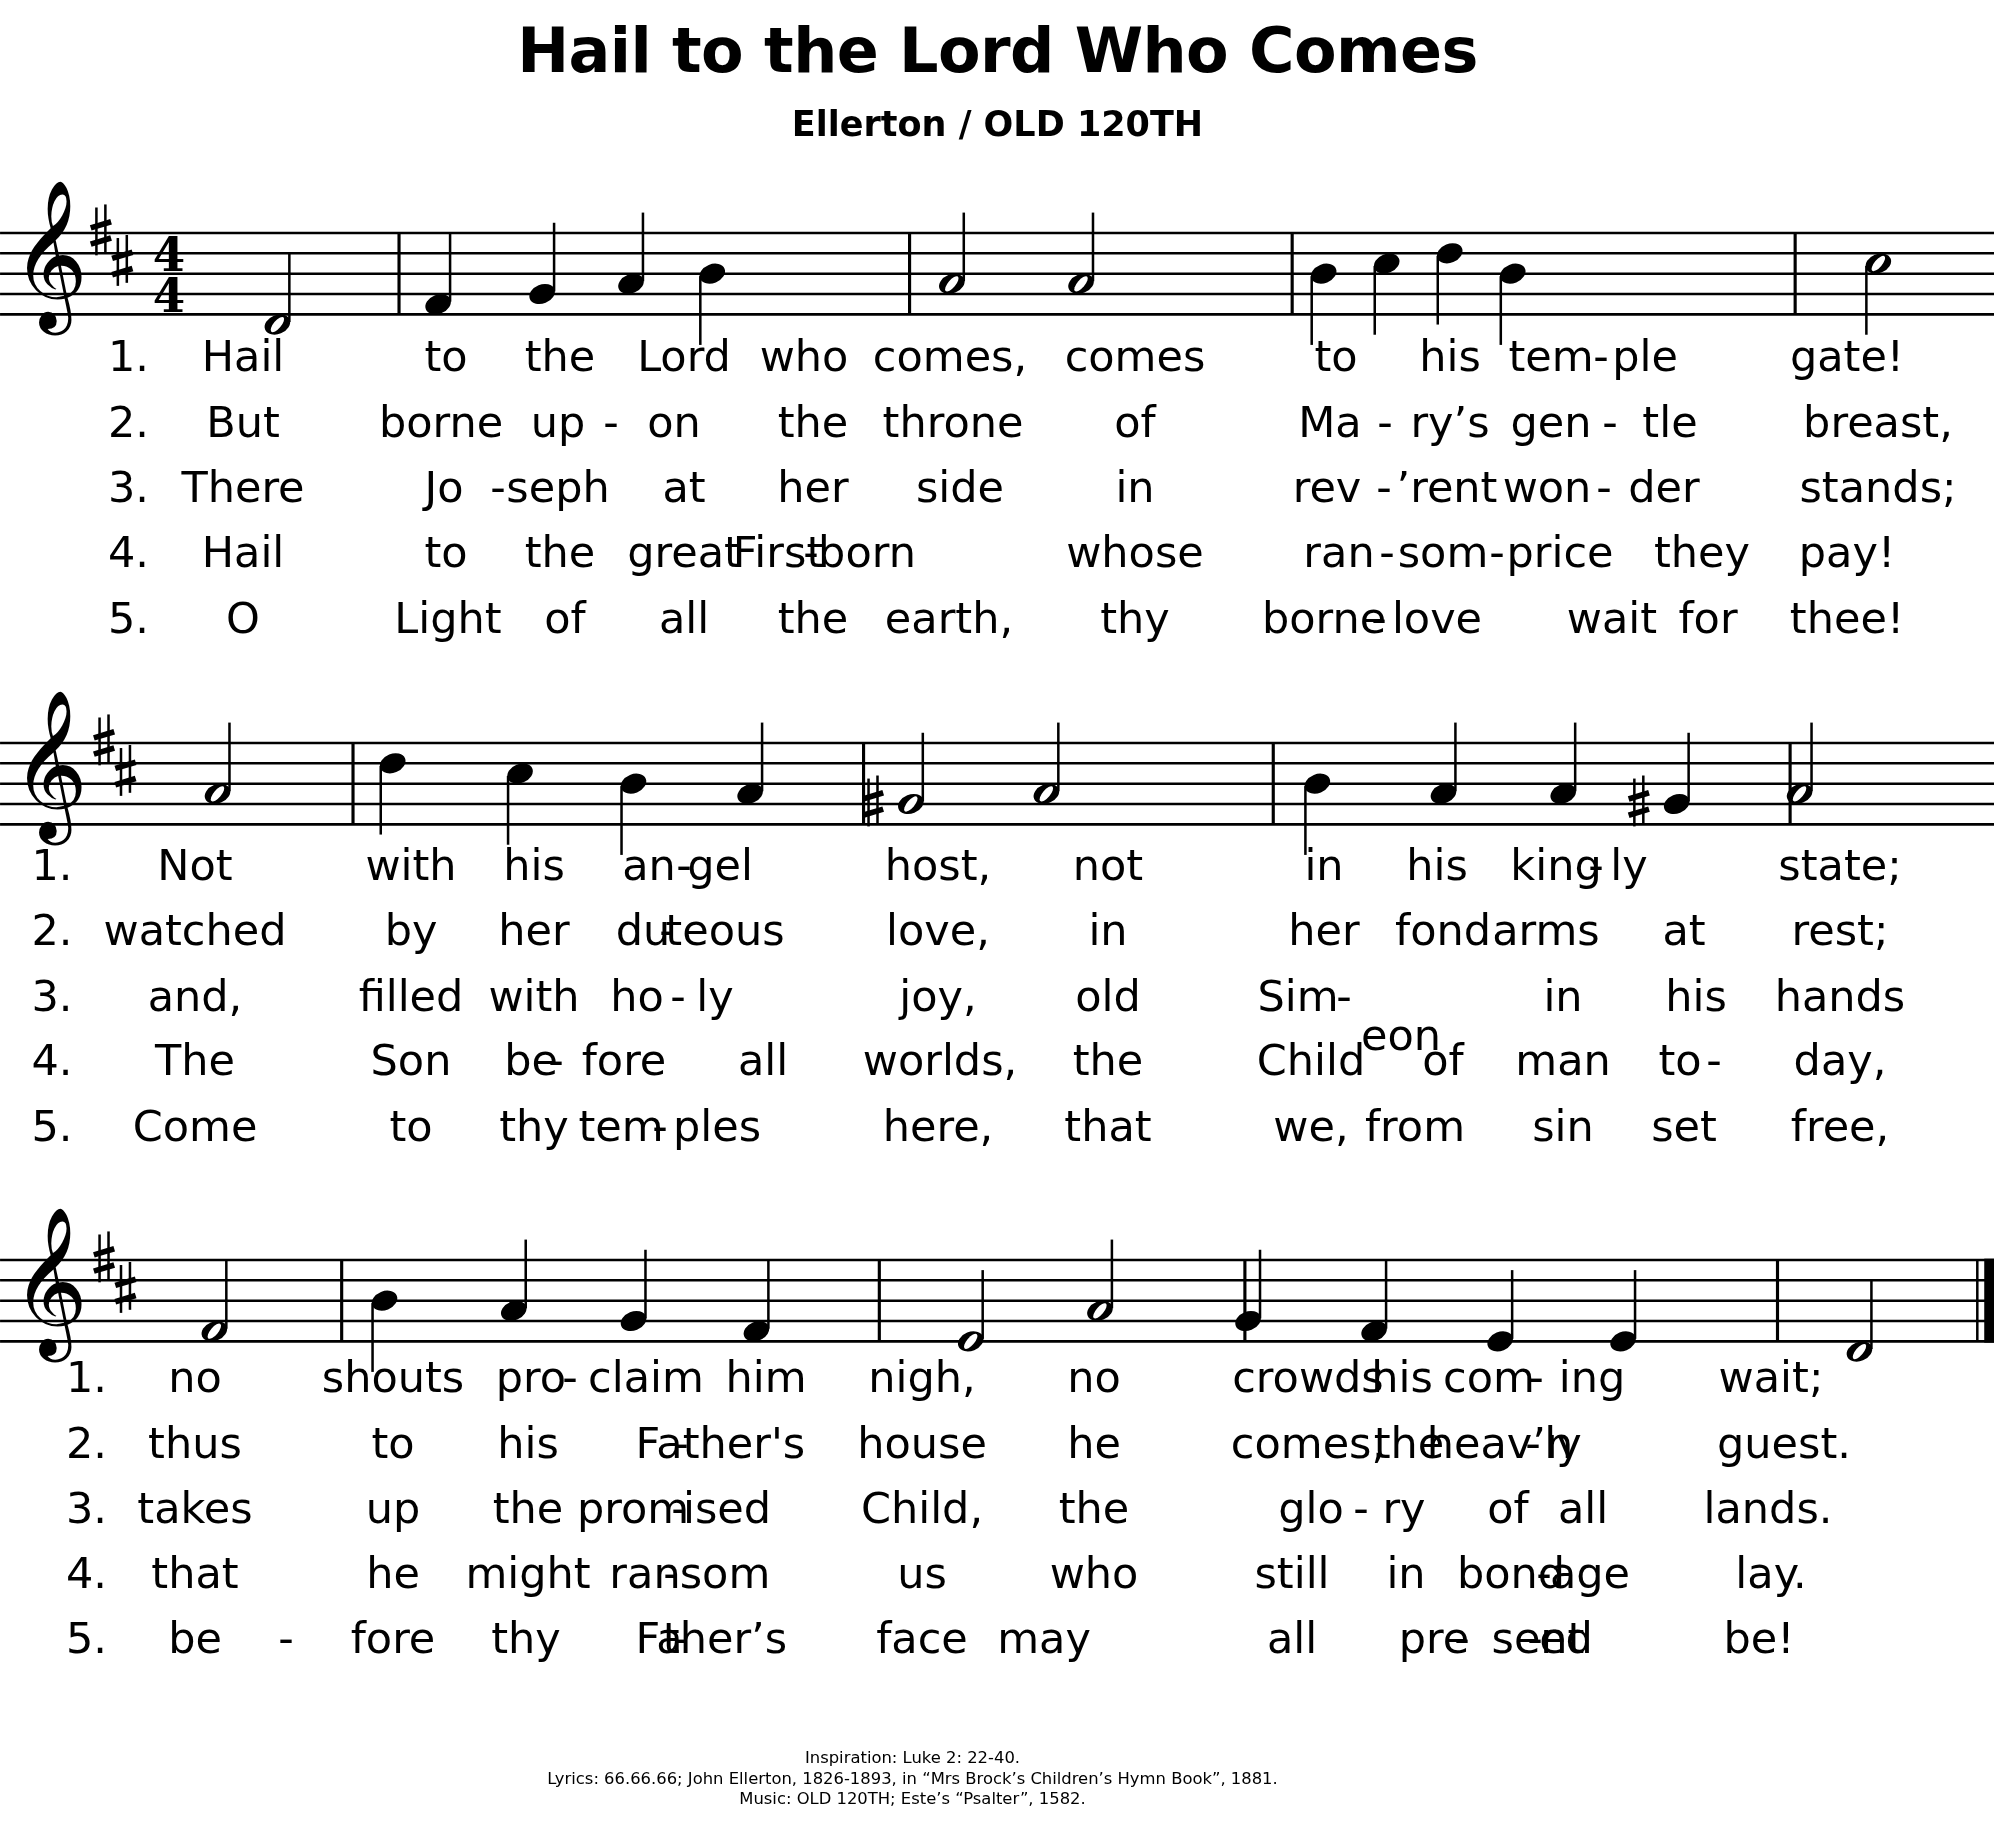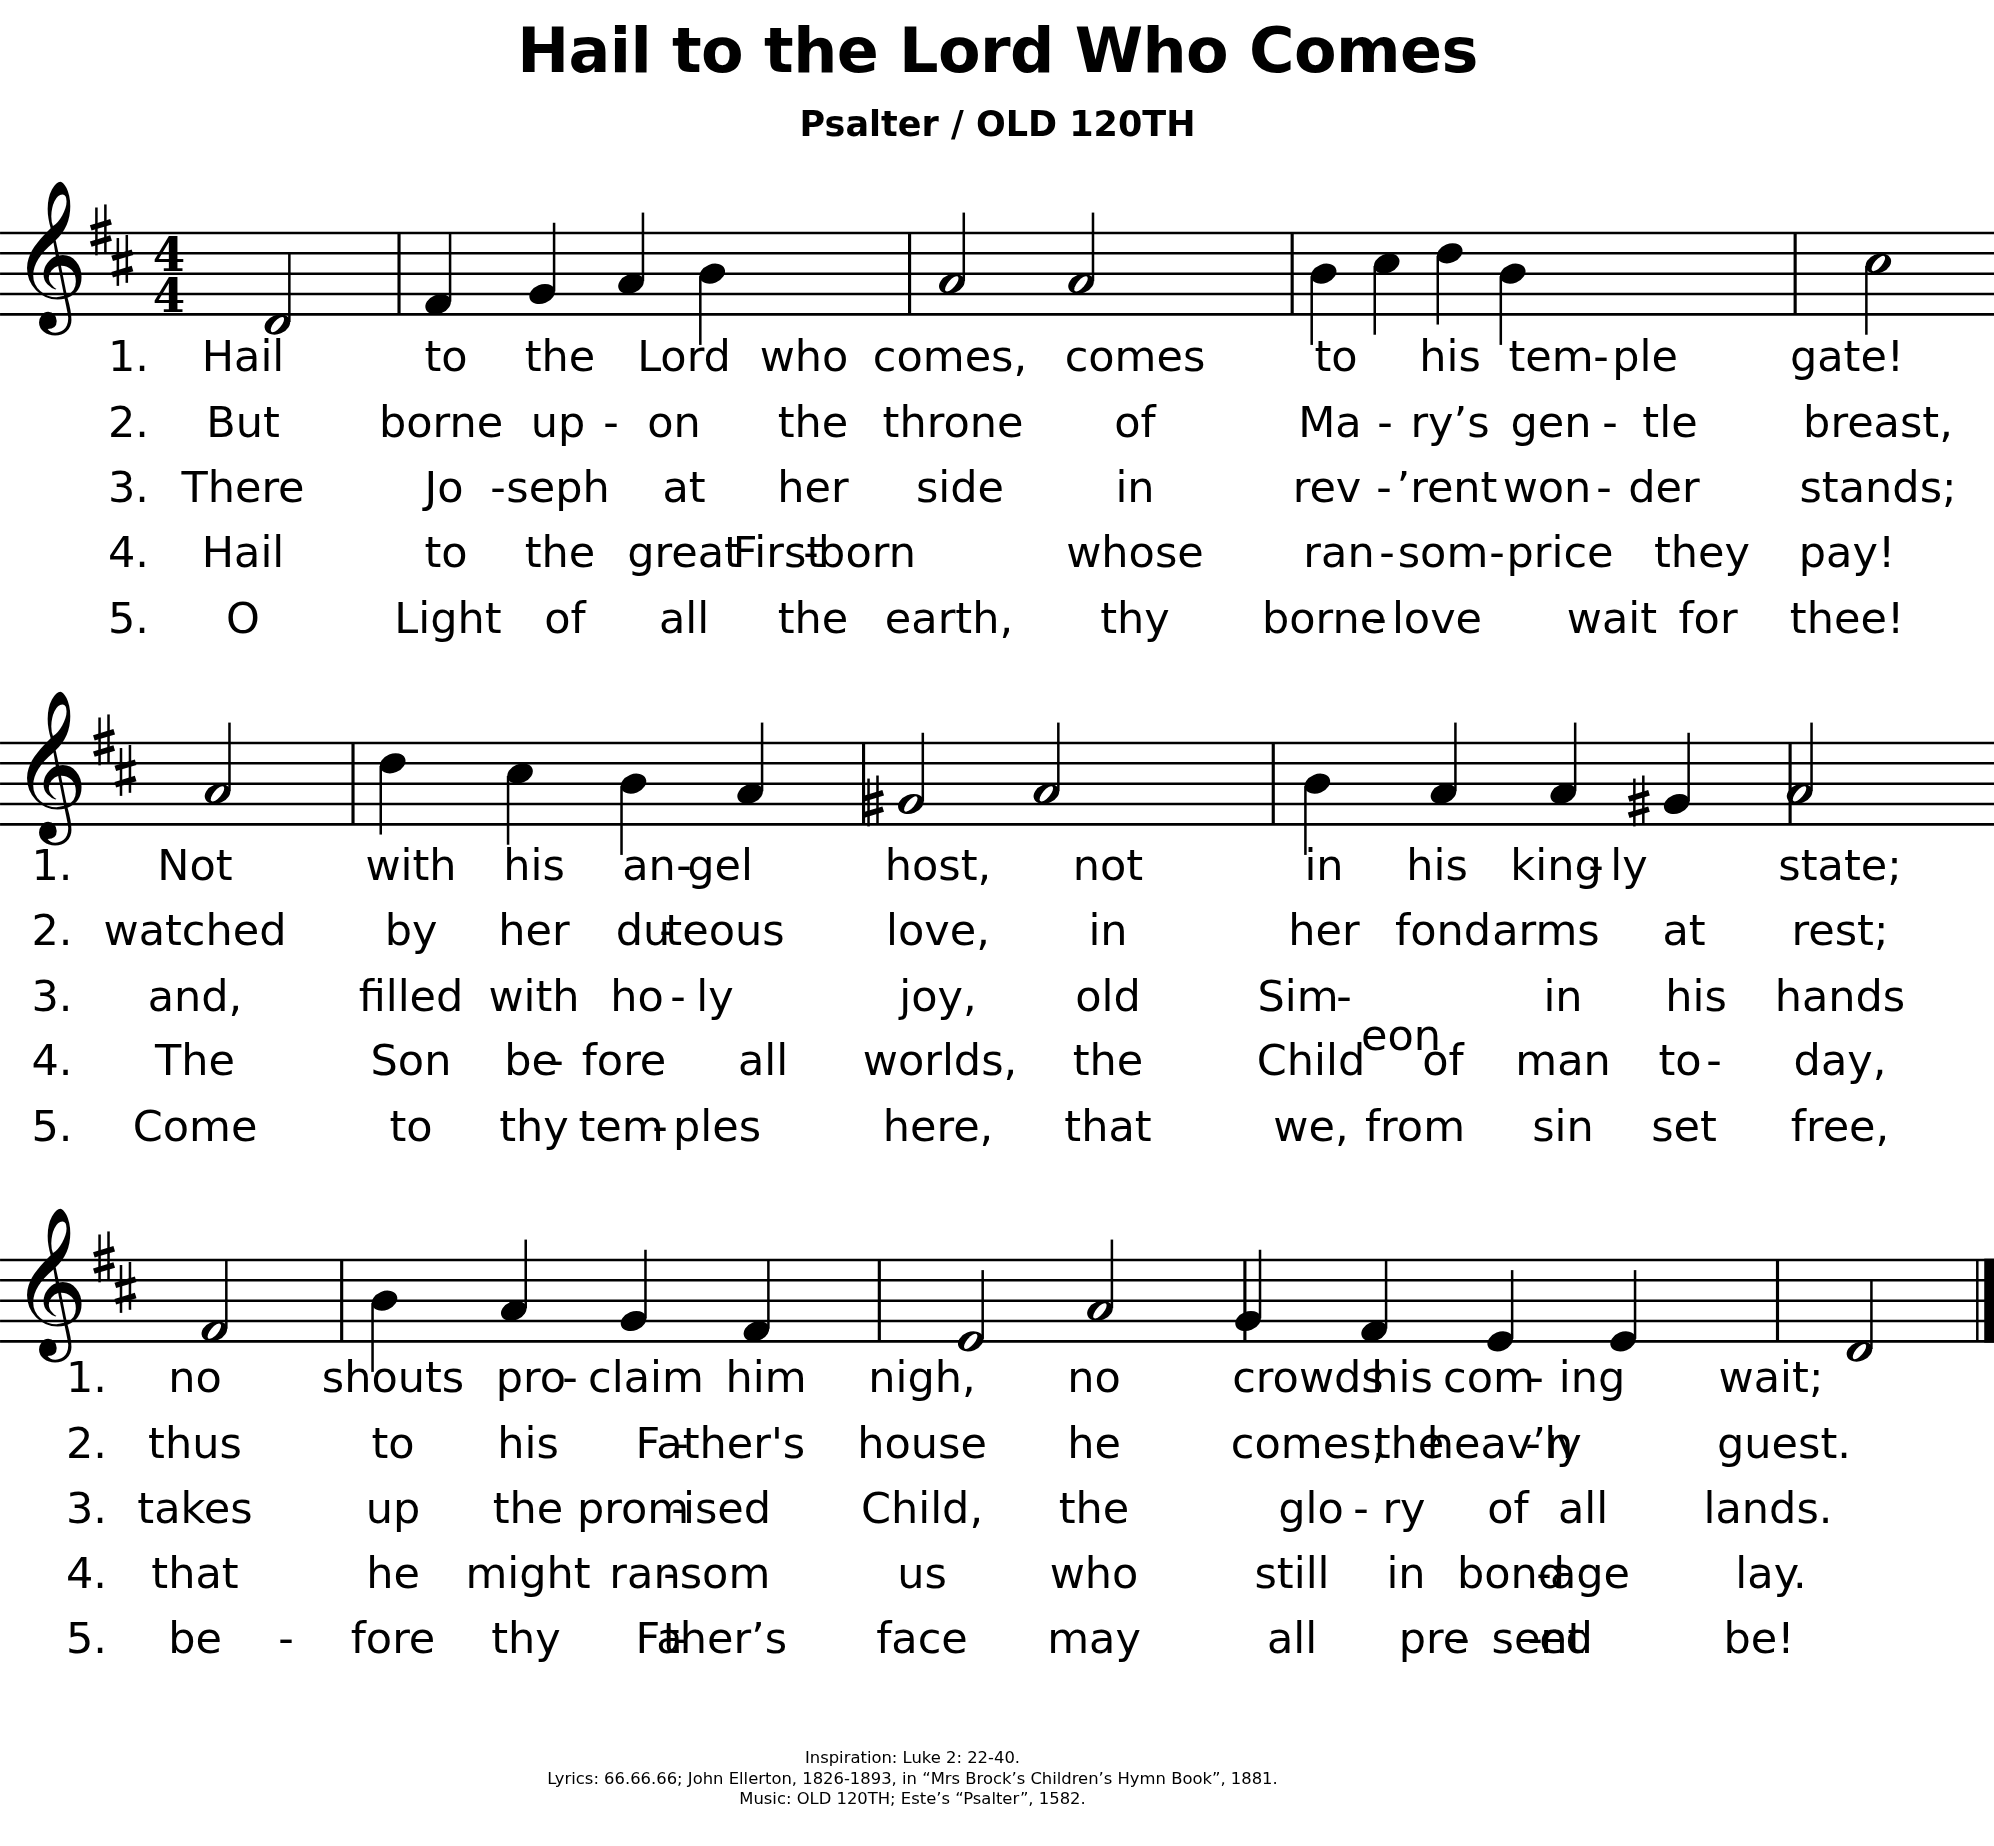--- a/index.html
+++ b/index.html
@@ -9,21 +9,21 @@
   svg.staff { position: absolute; left: 0; }
   .lyric-line { position: absolute; left: 0; width: 1995px; height: 57px; }
   .syl { position: absolute; top: 0; font-size: 43px; line-height: 57px; white-space: nowrap; transform: translateX(-50%); }
   .num { position: absolute; top: 0; font-size: 43px; line-height: 57px; white-space: nowrap; }
   .footer { position: absolute; left: 0; width: 1825px; text-align: center; font-size: 16.4px; line-height: 20px; }
 </style>
 </head>
 <body>
 
 <div class="title">Hail to the Lord Who Comes</div>
-<div class="subtitle">Psalter / OLD 120TH</div>
+<div class="subtitle">Ellerton / OLD 120TH</div>
 
 <div id="staves">
     <svg width="1995" height="208" viewBox="0 0 3165 330" class="staff" style="top: 151px;">
       <line x1="0" y1="130" x2="3165" y2="130" stroke="#000" stroke-width="4"></line>
       <line x1="0" y1="162.3" x2="3165" y2="162.3" stroke="#000" stroke-width="4"></line>
       <line x1="0" y1="194.6" x2="3165" y2="194.6" stroke="#000" stroke-width="4"></line>
       <line x1="0" y1="226.89999999999998" x2="3165" y2="226.89999999999998" stroke="#000" stroke-width="4"></line>
       <line x1="0" y1="259.2" x2="3165" y2="259.2" stroke="#000" stroke-width="4"></line>
       <text x="18" y="232.89999999999998" font-size="205" font-family="&quot;DejaVu Sans&quot;, sans-serif" fill="#000">𝄞</text>
       <g>
@@ -498,21 +498,21 @@
     <div class="lyric-line" style="top: 1610px;">
       <span class="num" style="left: 66px;">5.</span>
       <span class="syl" style="left: 195px;">be</span>
       <span class="syl" style="left: 286px;">-</span>
       <span class="syl" style="left: 393px;">fore</span>
       <span class="syl" style="left: 526px;">thy</span>
       <span class="syl" style="left: 659px;">Fa</span>
       <span class="syl" style="left: 681px;">-</span>
       <span class="syl" style="left: 725px;">ther’s</span>
       <span class="syl" style="left: 922px;">face</span>
-      <span class="syl" style="left: 1094px; text-align: right;">may</span>
+      <span class="syl" style="left: 1044px; text-align: right;">may</span>
       <span class="syl" style="left: 1292px;">all</span>
       <span class="syl" style="left: 1434px;">pre</span>
       <span class="syl" style="left: 1462px;">-</span>
       <span class="syl" style="left: 1503px; margin-left: 35px;">sent</span>
       <span class="syl" style="left: 1535px;">-</span>
       <span class="syl" style="left: 1566px;">ed</span>
       <span class="syl" style="left: 1759px;">be!</span>
     </div>
   </div>
 

